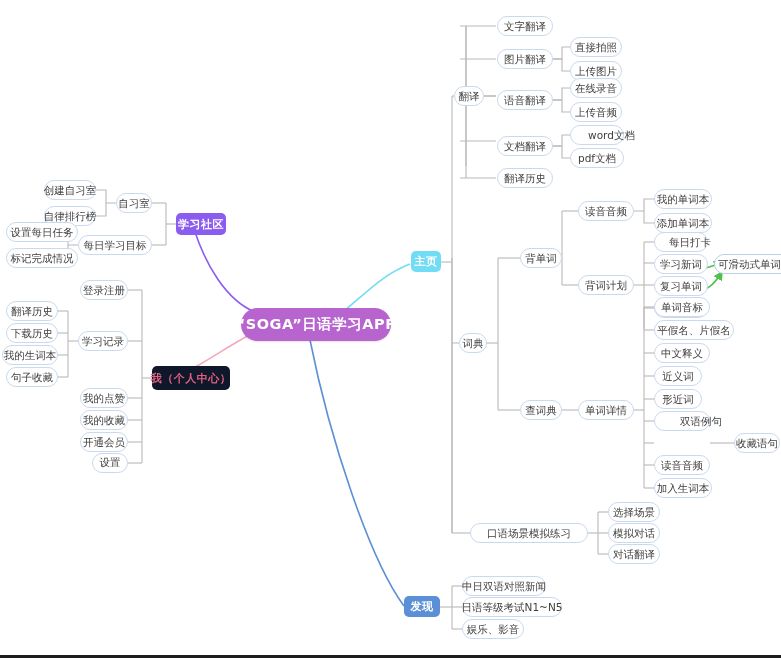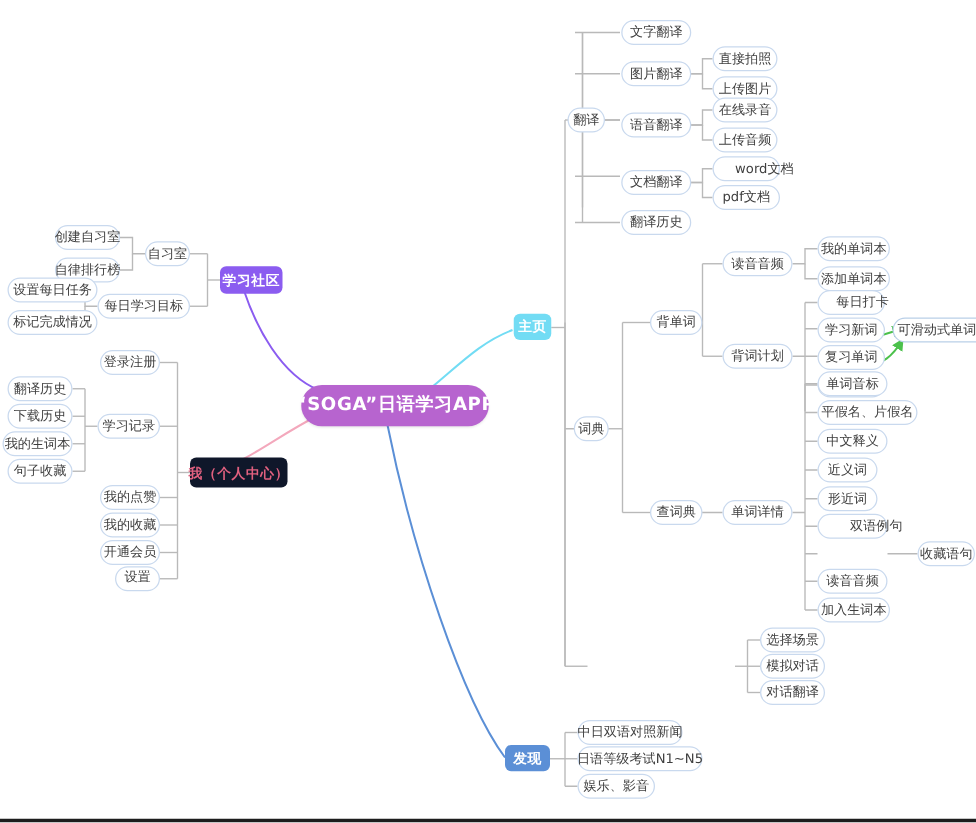--- a/index.html
+++ b/index.html
@@ -241,20 +241,21 @@
   <div class="node n-pill" style="left:654px;top:297px;width:56px;height:20px;">单词音标</div>
   <div class="node n-pill" style="left:654px;top:320px;width:80px;height:20px;">平假名、片假名</div>
   <div class="node n-pill" style="left:654px;top:343px;width:56px;height:20px;">中文释义</div>
   <div class="node n-pill" style="left:654px;top:366px;width:48px;height:20px;">近义词</div>
   <div class="node n-pill" style="left:654px;top:389px;width:48px;height:20px;">形近词</div>
   <div class="node n-pill" style="left:654px;top:411px;width:56px;height:20px;padding-left:44px;">双语例句</div>
   <div class="node n-pill" style="left:734px;top:433px;width:46px;height:20px;">收藏语句</div>
   <div class="node n-pill" style="left:654px;top:455px;width:56px;height:20px;">读音音频</div>
   <div class="node n-pill" style="left:654px;top:478px;width:58px;height:20px;">加入生词本</div>
 
+  <div class="node n-pill" style="left:470px;top:523px;width:118px;height:20px;">口语场景模拟练习</div>
   <div class="node n-pill" style="left:608px;top:502px;width:52px;height:20px;">选择场景</div>
   <div class="node n-pill" style="left:608px;top:523px;width:52px;height:20px;">模拟对话</div>
   <div class="node n-pill" style="left:608px;top:544px;width:52px;height:20px;">对话翻译</div>
 
   <div class="node n-pill" style="left:462px;top:576px;width:84px;height:20px;">中日双语对照新闻</div>
   <div class="node n-pill" style="left:462px;top:597px;width:100px;height:20px;">日语等级考试N1~N5</div>
   <div class="node n-pill" style="left:462px;top:619px;width:62px;height:20px;">娱乐、影音</div>
 
   <div class="node n-pill" style="left:116px;top:193px;width:36px;height:20px;">自习室</div>
   <div class="node n-pill" style="left:44px;top:180px;width:52px;height:20px;">创建自习室</div>

